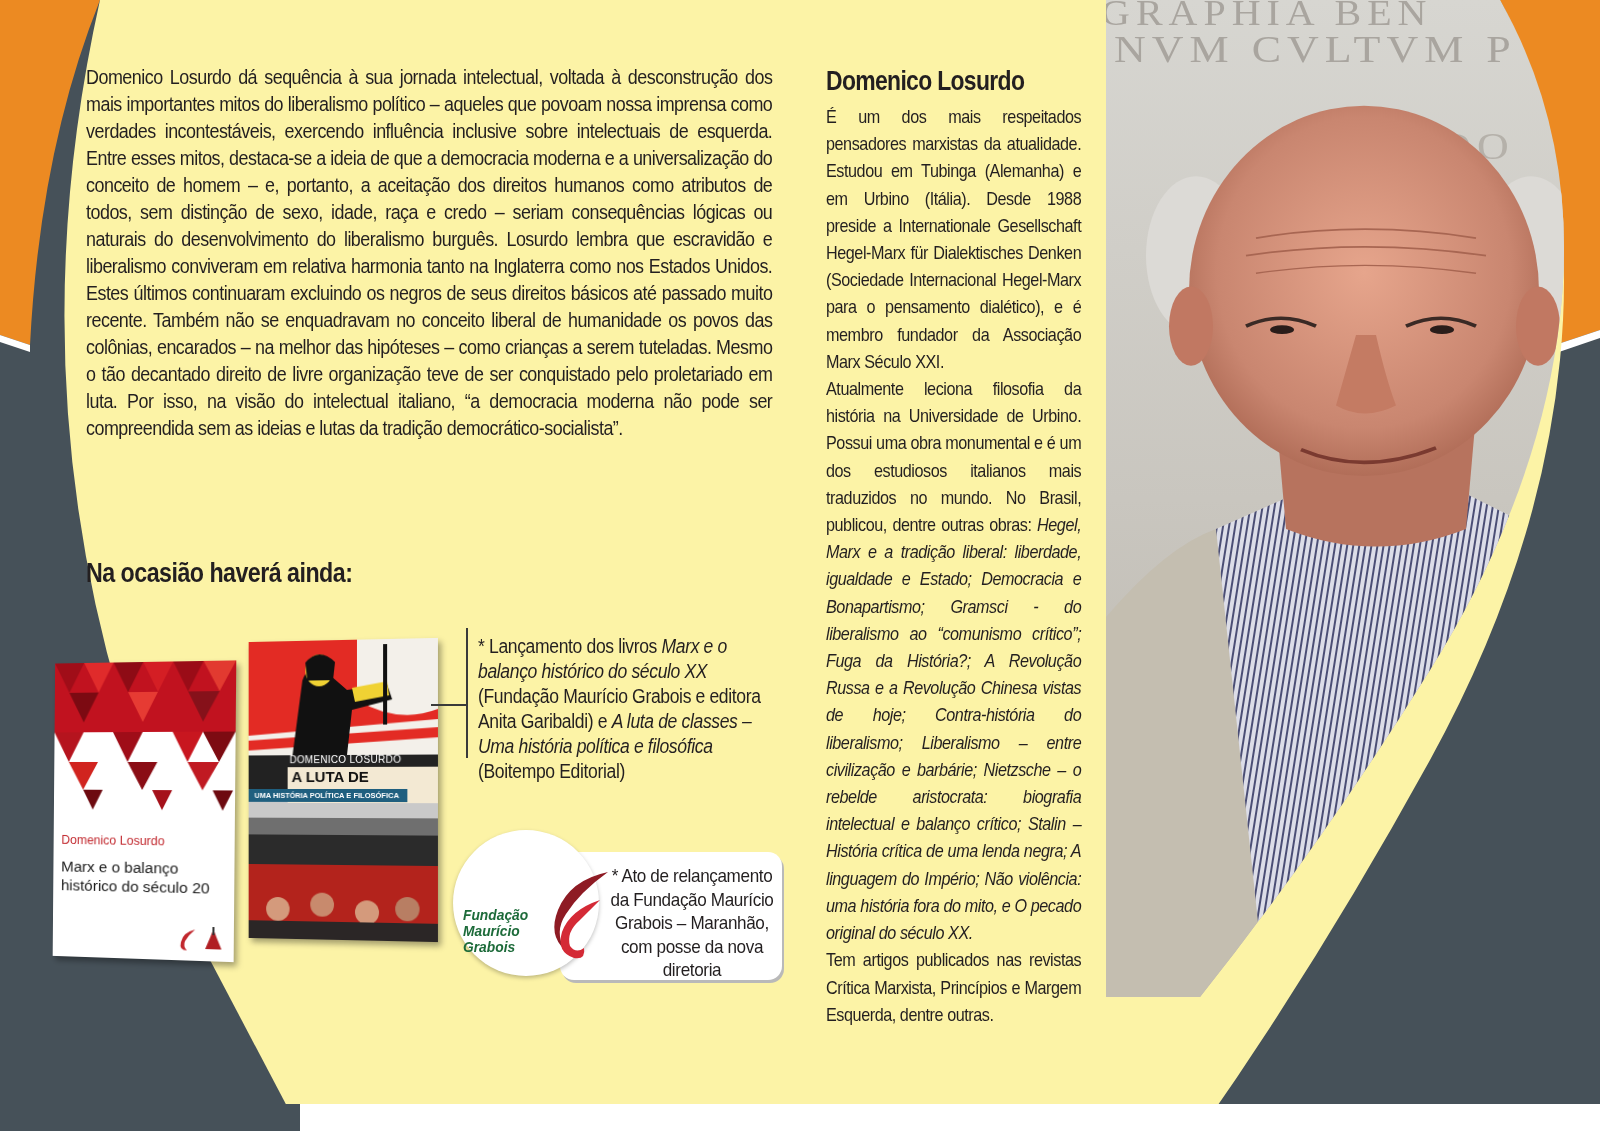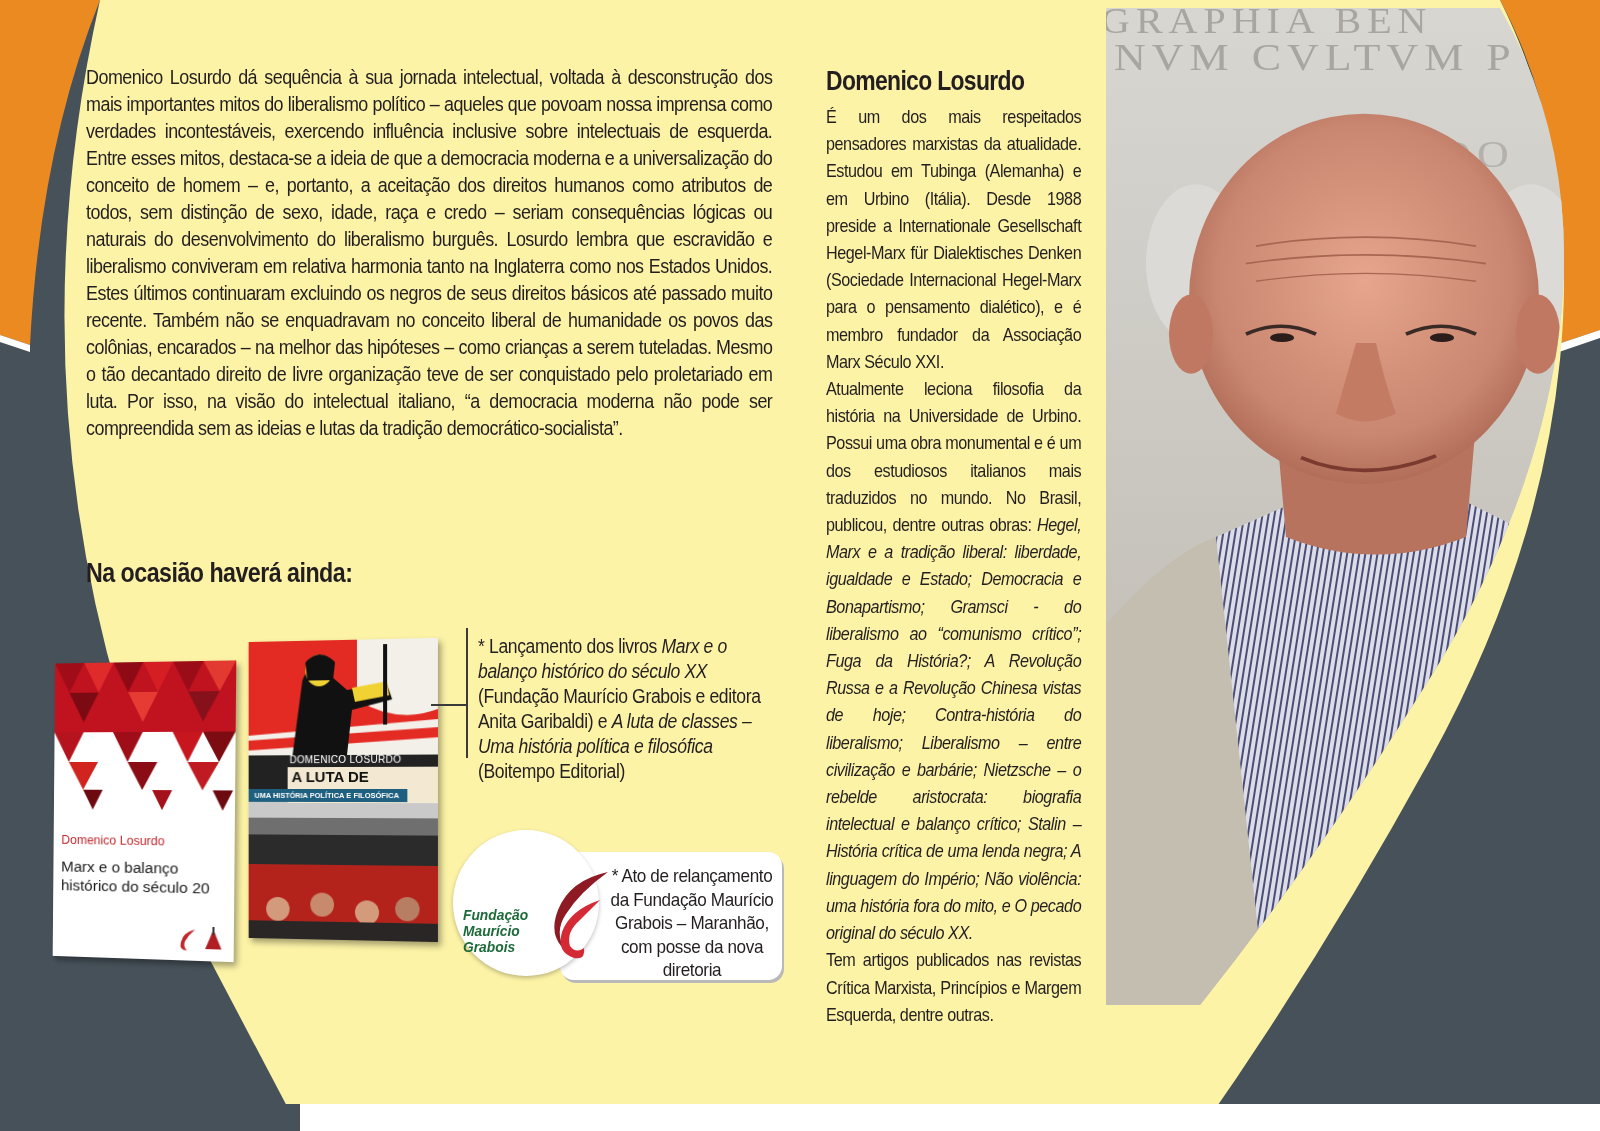--- a/index.html
+++ b/index.html
@@ -5,21 +5,21 @@
   * { margin: 0; padding: 0; box-sizing: border-box; }
   html, body { width: 1600px; height: 1131px; overflow: hidden; background: #ffffff; }
   body { font-family: "Liberation Sans", sans-serif; color: #231f20; position: relative; }
 
   #page { position: absolute; left: 0; top: 0; width: 1600px; height: 1131px; overflow: hidden; background: #465159; }
 
   
   .bg-svg { position: absolute; left: 0; top: 0; width: 1600px; height: 1131px; }
 
   
-  #photo { position: absolute; left: 1106px; top: 8px; width: 494px; height: 997px; overflow: hidden; }
+  #photo { position: absolute; left: 1106px; top: 0; width: 494px; height: 997px; overflow: hidden; }
   #photo svg { width: 100%; height: 100%; display: block; }
 
   .cond { font-family: "Liberation Sans Narrow", "Liberation Sans", sans-serif; }
 
   
   #intro {
     position: absolute; left: 86px; top: 64px; width: 686px;
     font-size: 19.3px; line-height: 27px; text-align: justify;
     letter-spacing: -0.55px; word-spacing: 0px;
     transform: scaleX(0.93); transform-origin: left top;

